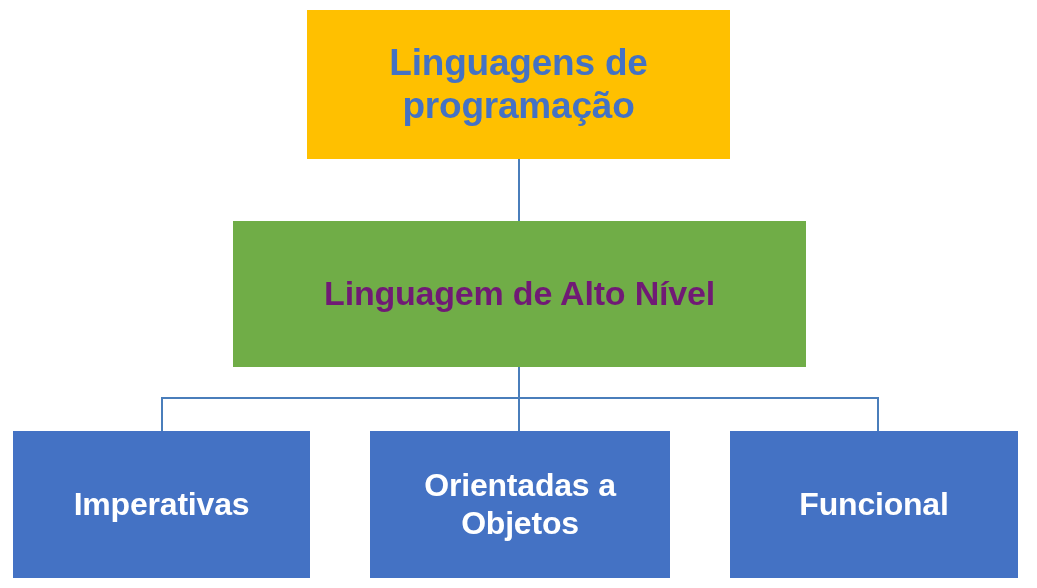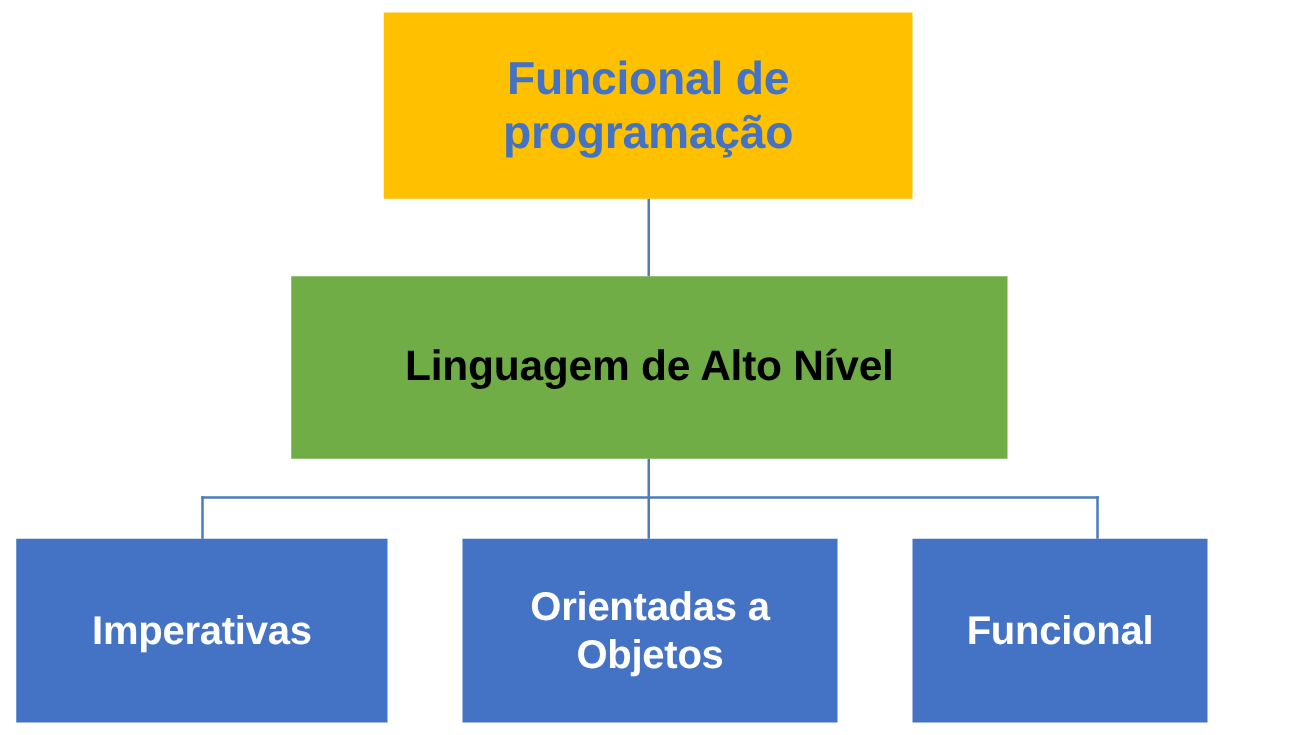--- a/index.html
+++ b/index.html
@@ -40,21 +40,21 @@
     padding: 0 14px;
   }
   #node-root .label { display: block; }
   
   #node-high-level {
     left: 233px;
     top: 221px;
     width: 573px;
     height: 146px;
     background: #70AD47;
-    color: #000000;
+    color: #701a75;
     font-size: 34px;
     padding: 0 16px;
   }
   
   .leaf {
     background: #4472C4;
     color: #FFFFFF;
     font-size: 32px;
   }
   #node-imperativas {
@@ -67,21 +67,21 @@
   #node-orientadas {
     left: 370px;
     top: 431px;
     width: 300px;
     height: 147px;
     padding: 0 8px;
   }
   #node-funcional {
     left: 730px;
     top: 431px;
-    width: 236px;
+    width: 288px;
     height: 147px;
     padding: 0 12px;
   }
   
   .connector {
     position: absolute;
     background: #4A7EBB;
   }
   .v { width: 2px; }
   .h { height: 2px; }
@@ -117,21 +117,21 @@
 <div id="canvas">
 
   <div class="connector v" id="conn-root-to-high"></div>
   <div class="connector v" id="conn-high-stem"></div>
   <div class="connector h" id="conn-branch-bar"></div>
   <div class="connector v" id="conn-branch-left"></div>
   <div class="connector v" id="conn-branch-right"></div>
 
   <div class="node" id="node-root">
     <div>
-      <span class="label">Funcional de</span>
+      <span class="label">Linguagens de</span>
       <span class="label">programação</span>
     </div>
   </div>
 
   <div class="node" id="node-high-level">
     <span>Linguagem de Alto Nível</span>
   </div>
 
   <div class="node leaf" id="node-imperativas">
     <span>Imperativas</span>

